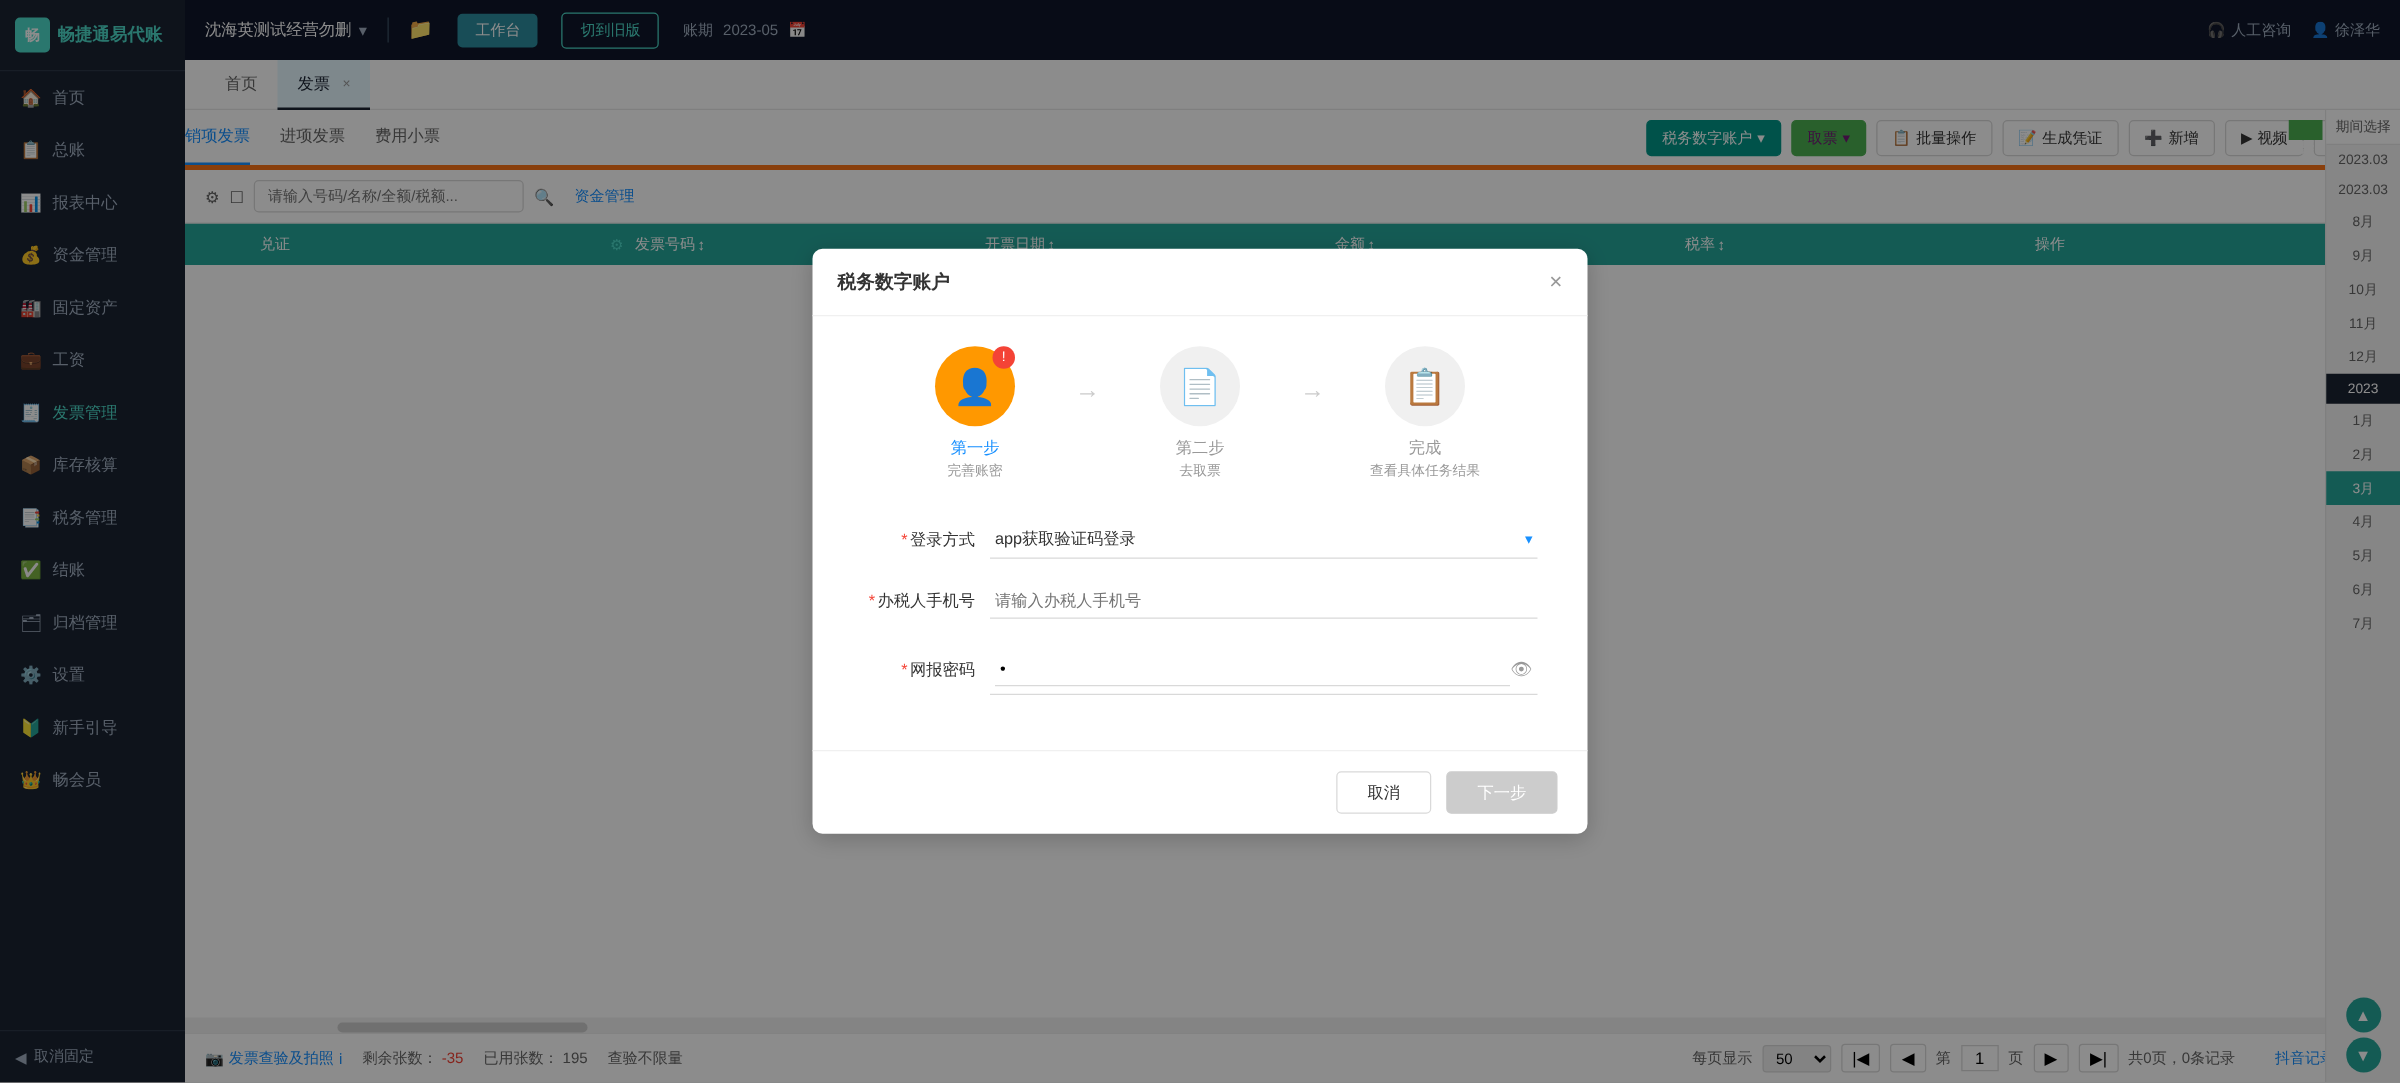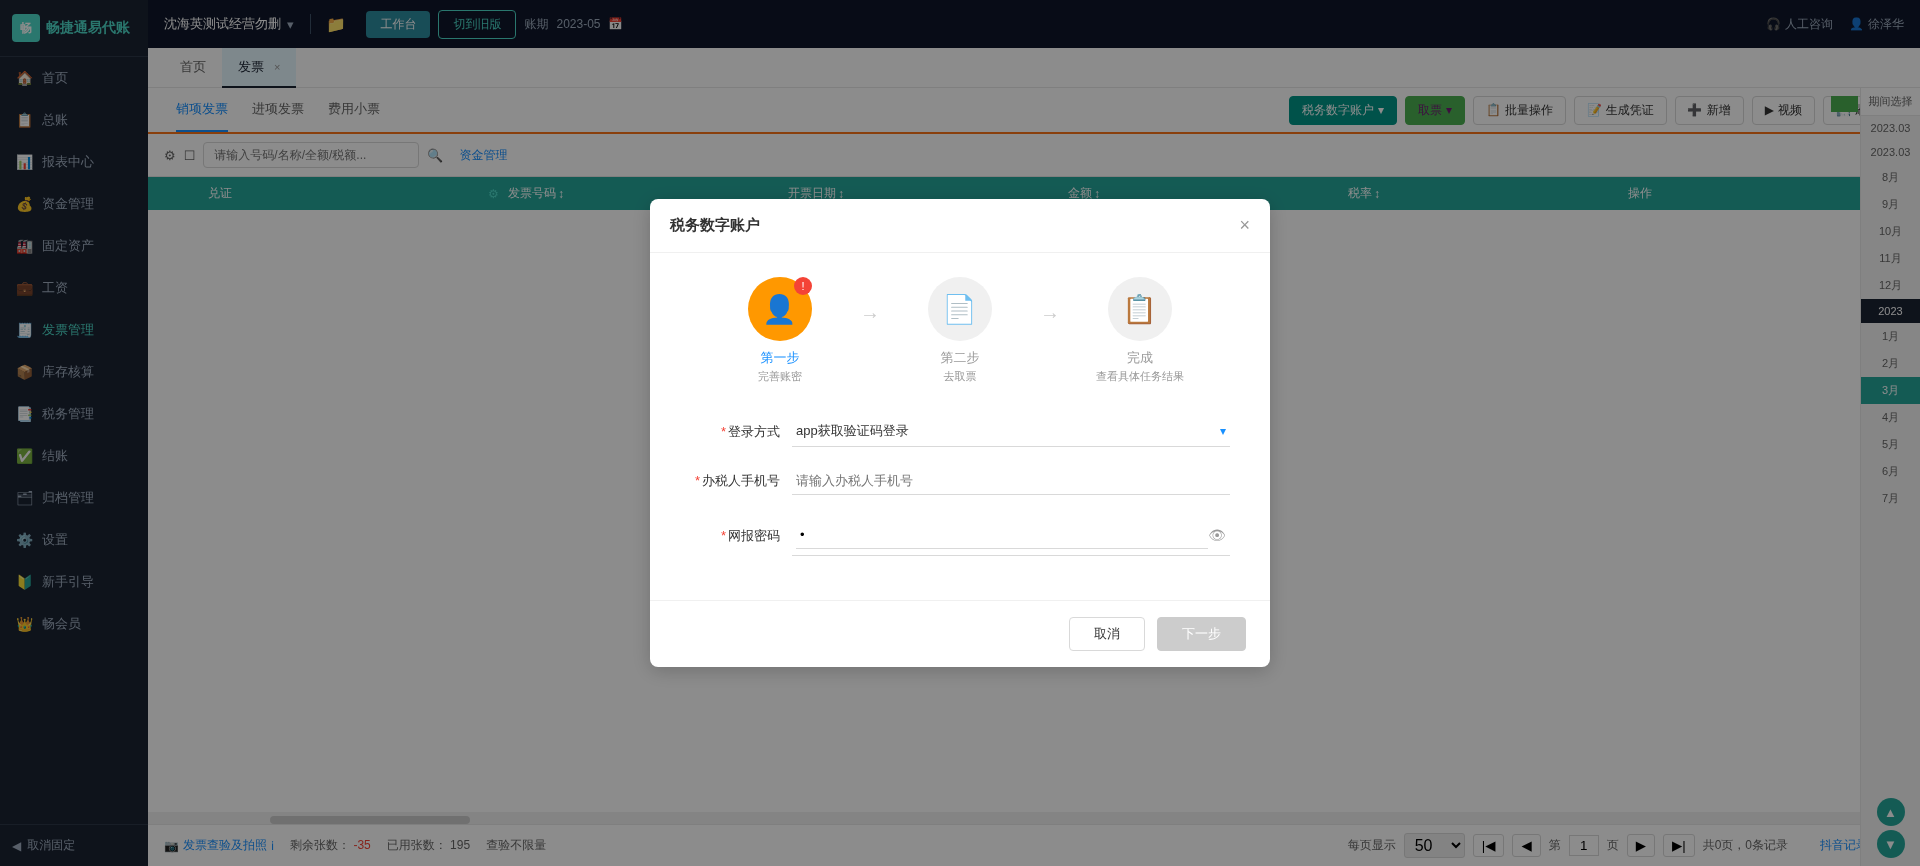--- a/index.html
+++ b/index.html
@@ -16,36 +16,36 @@
     .sidebar-item.active { color: #4dd9c8; }
     .sidebar-item-icon { width: 18px; height: 18px; display: flex; align-items: center; justify-content: center; font-size: 14px; }
     .sidebar-bottom { margin-top: auto; padding: 12px; border-top: 1px solid #2d3748; color: #a0aec0; font-size: 12px; display: flex; align-items: center; gap: 6px; cursor: pointer; }
 
     
     .main-content { flex: 1; display: flex; flex-direction: column; overflow: hidden; }
 
     
     .topbar { height: 48px; background: #0f172a; display: flex; align-items: center; padding: 0 16px; gap: 12px; color: white; flex-shrink: 0; }
     .topbar-company { color: white; font-size: 13px; display: flex; align-items: center; gap: 6px; cursor: pointer; }
-    .topbar-actions { display: flex; align-items: center; gap: 8px; margin-left: 8px; }
+    .topbar-actions { display: flex; align-items: center; gap: 19px; margin-left: 8px; }
     .topbar-btn { background: #2d8c9e; color: white; border: none; padding: 5px 14px; border-radius: 4px; cursor: pointer; font-size: 12px; }
     .topbar-btn.outline { background: transparent; border: 1px solid #4dd9c8; color: #4dd9c8; }
     .topbar-period { color: #a0aec0; font-size: 12px; display: flex; align-items: center; gap: 4px; }
     .topbar-right { margin-left: auto; display: flex; align-items: center; gap: 16px; color: #a0aec0; font-size: 12px; }
     .topbar-right-item { display: flex; align-items: center; gap: 4px; cursor: pointer; }
 
     
     .tab-bar { background: white; display: flex; align-items: center; padding: 0 16px; border-bottom: 1px solid #e8e8e8; height: 40px; flex-shrink: 0; }
     .tab-item { padding: 10px 16px; cursor: pointer; color: #666; font-size: 13px; border-bottom: 2px solid transparent; display: flex; align-items: center; gap: 6px; }
     .tab-item.active { color: #1a2332; border-bottom: 2px solid #1a2332; background: #e6f7ff; }
     .tab-close { font-size: 11px; color: #999; margin-left: 4px; }
 
     
     .invoice-page { flex: 1; background: white; display: flex; flex-direction: column; overflow: hidden; }
-    .invoice-header { padding: 0 28px; border-bottom: 2px solid #f97316; display: flex; align-items: center; gap: 24px; }
+    .invoice-header { padding: 0 0; border-bottom: 4px solid #f97316; display: flex; align-items: center; gap: 24px; }
     .invoice-tab { padding: 12px 0; cursor: pointer; color: #666; font-size: 13px; border-bottom: 2px solid transparent; }
     .invoice-tab.active { color: #1890ff; border-bottom: 2px solid #1890ff; }
     .invoice-toolbar { padding: 8px 16px; display: flex; align-items: center; gap: 8px; border-bottom: 1px solid #e8e8e8; }
     .search-input { border: 1px solid #d9d9d9; border-radius: 4px; padding: 5px 10px; font-size: 12px; width: 216px; color: #999; }
     .filter-btn { color: #1890ff; font-size: 12px; cursor: pointer; display: flex; align-items: center; gap: 2px; }
     .toolbar-btn { border: 1px solid #d9d9d9; background: white; padding: 5px 12px; border-radius: 4px; font-size: 12px; cursor: pointer; color: #333; display: flex; align-items: center; gap: 4px; }
     .toolbar-btn.primary { background: #009688; color: white; border-color: #009688; }
 
     
     .table-header { background: #26a69a; color: white; display: flex; align-items: center; padding: 8px 16px; font-size: 12px; gap: 4px; }
@@ -97,21 +97,21 @@
     .form-select-arrow { color: #1890ff; font-size: 12px; }
     .form-input { flex: 1; border: none; border-bottom: 1px solid #d9d9d9; padding: 6px 4px; font-size: 13px; outline: none; background: transparent; }
     .password-toggle { color: #999; cursor: pointer; font-size: 14px; }
 
     
     .btn { padding: 7px 24px; border-radius: 4px; font-size: 13px; cursor: pointer; border: 1px solid #d9d9d9; background: white; color: #333; }
     .btn.primary { background: #ccc; color: white; border-color: #ccc; }
     .scrollbar-thumb { height: 8px; margin: 2px; width: 40%; background: #ccc; border-radius: 4px; }
 
     
-    .page-size-select { border: 1px solid #d9d9d9; padding: 2px 6px; border-radius: 3px; font-size: 16px; }
+    .page-size-select { border: 1px solid #d9d9d9; padding: 2px 6px; border-radius: 3px; font-size: 12px; }
   </style>
 </head>
 <body>
 
 <div class="app-container">
 
   <div class="sidebar">
     <div class="sidebar-logo">
       <div class="sidebar-logo-icon">畅</div>
       <span>畅捷通易代账</span>

